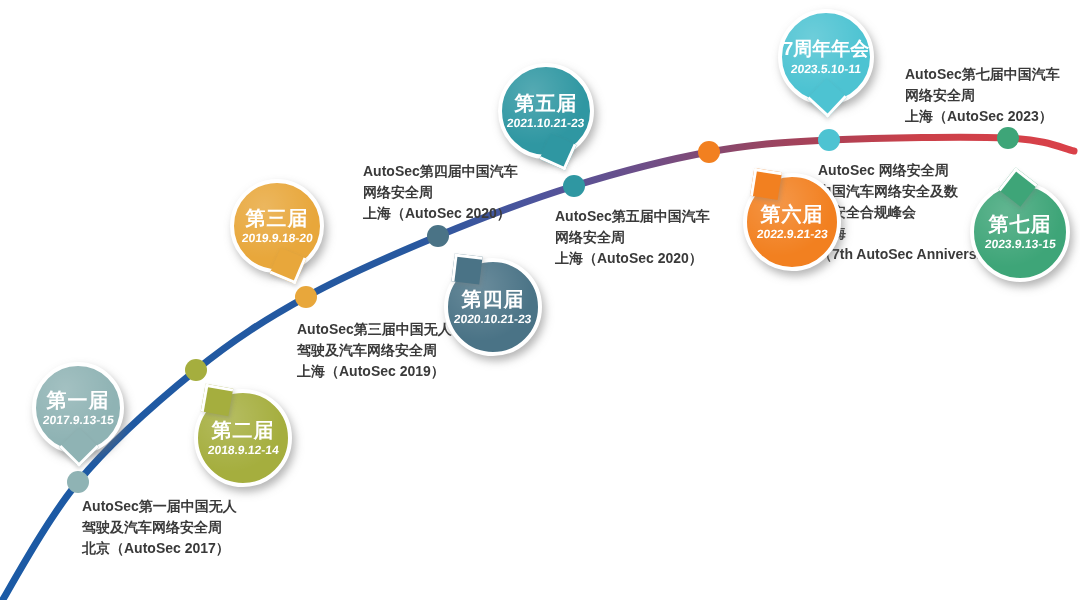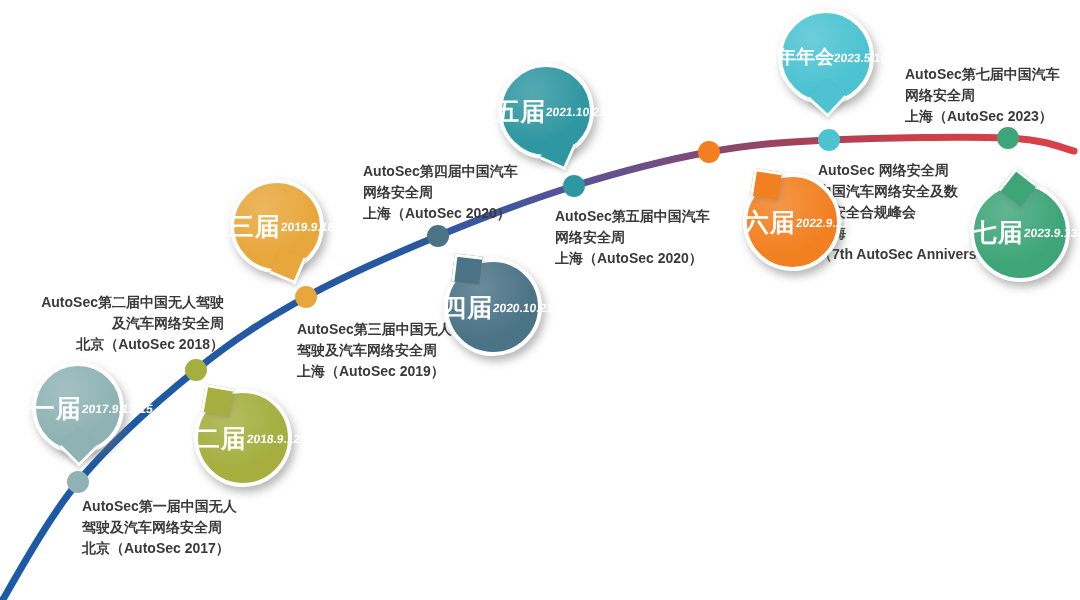--- a/index.html
+++ b/index.html
@@ -13,23 +13,23 @@
          background:var(--c); z-index:2; }
   .d1{left:67px;top:471px} .d2{left:185px;top:359px} .d3{left:295px;top:286px}
   .d4{left:427px;top:225px} .d5{left:563px;top:175px} .d6{left:698px;top:141px}
   .d7{left:818px;top:129px} .d8{left:997px;top:127px}
 
   .badge { position:absolute; border-radius:50%;
            background-color:var(--c);
            background-image:radial-gradient(circle at 35% 28%, rgba(255,255,255,.18), rgba(255,255,255,0) 62%);
            border:4px solid #fff;
            box-shadow:3px 5px 9px rgba(110,110,110,.5);
-           display:flex; flex-direction:row; align-items:center; justify-content:center;
+           display:flex; flex-direction:column; align-items:center; justify-content:center;
            z-index:3; color:#fff; text-align:center; }
-  .badge-title { font-weight:bold; font-size:25px; letter-spacing:1px; line-height:1.12; white-space:nowrap; }
+  .badge-title { font-weight:bold; font-size:20px; letter-spacing:1px; line-height:1.12; white-space:nowrap; }
   .badge-date  { font-weight:bold; font-size:12px; margin-top:2px; transform:skewX(-6deg); white-space:nowrap; }
 
   .b1{left:32px; top:362px; width:92px; height:92px}
   .b2{left:194px;top:389px; width:98px; height:98px}
   .b3{left:230px;top:179px; width:94px; height:94px}
   .b4{left:444px;top:258px; width:98px; height:98px}
   .b5{left:498px;top:63px;  width:96px; height:96px}
   .b6{left:743px;top:173px; width:98px; height:98px}
   .b7{left:778px;top:9px;   width:96px; height:96px}
   .b8{left:970px;top:182px; width:100px;height:100px}
@@ -126,23 +126,20 @@
   </div>
   <div class="badge b8" style="--c: #3ea578;">
     <span class="tail tail-tl"></span>
     <span class="badge-title">第七届</span>
     <span class="badge-date">2023.9.13-15</span>
   </div>
 
   <div class="desc t1">AutoSec第一届中国无人
 驾驶及汽车网络安全周
 北京（AutoSec 2017）</div>
-  <div class="desc t2">AutoSec第二届中国无人驾驶
-及汽车网络安全周
-北京（AutoSec 2018）</div>
   <div class="desc t3">AutoSec第三届中国无人
 驾驶及汽车网络安全周
 上海（AutoSec 2019）</div>
   <div class="desc t4">AutoSec第四届中国汽车
 网络安全周
 上海（AutoSec 2020）</div>
   <div class="desc t5">AutoSec第五届中国汽车
 网络安全周
 上海（AutoSec 2020）</div>
   <div class="desc t7">AutoSec 网络安全周

